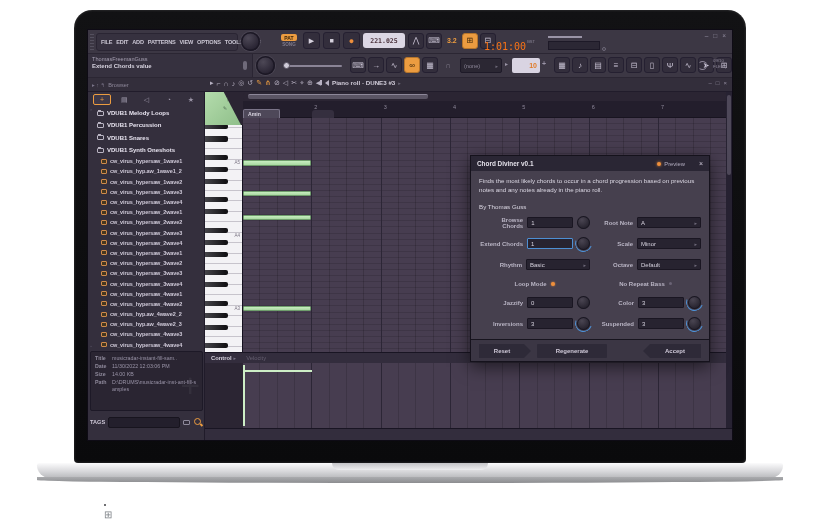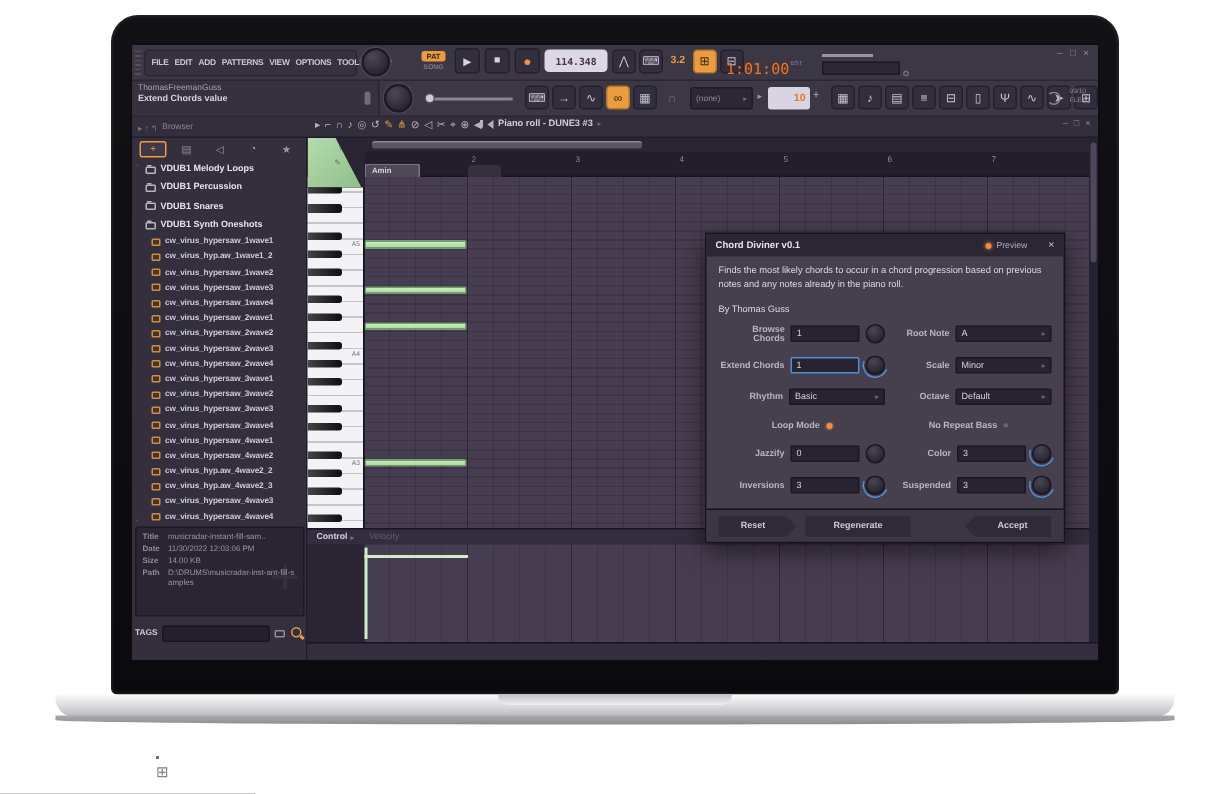--- a/index.html
+++ b/index.html
@@ -182,21 +182,21 @@
       <div class="transport">
         <div class="patsong">
           <div class="pat">PAT</div>
           <div class="song">SONG</div>
         </div>
         <div class="tbtn">▶</div>
         <div class="tbtn">■</div>
         <div class="tbtn">
             <span class="rec-dot">●</span>
           </div>
-        <div class="tempo">114.348</div>
+        <div class="tempo">221.025</div>
         <div id="t-icons-a" style="display:flex;gap:2px;">
             <div class="ibtn">⋀</div>
             <div class="ibtn">⌨</div>
           </div>
         <div class="countdown">3.2</div>
         <div id="t-icons-b" style="display:flex;gap:2px;">
             <div class="ibtn active">⊞</div>
             <div class="ibtn">⊟</div>
           </div>
       </div>

